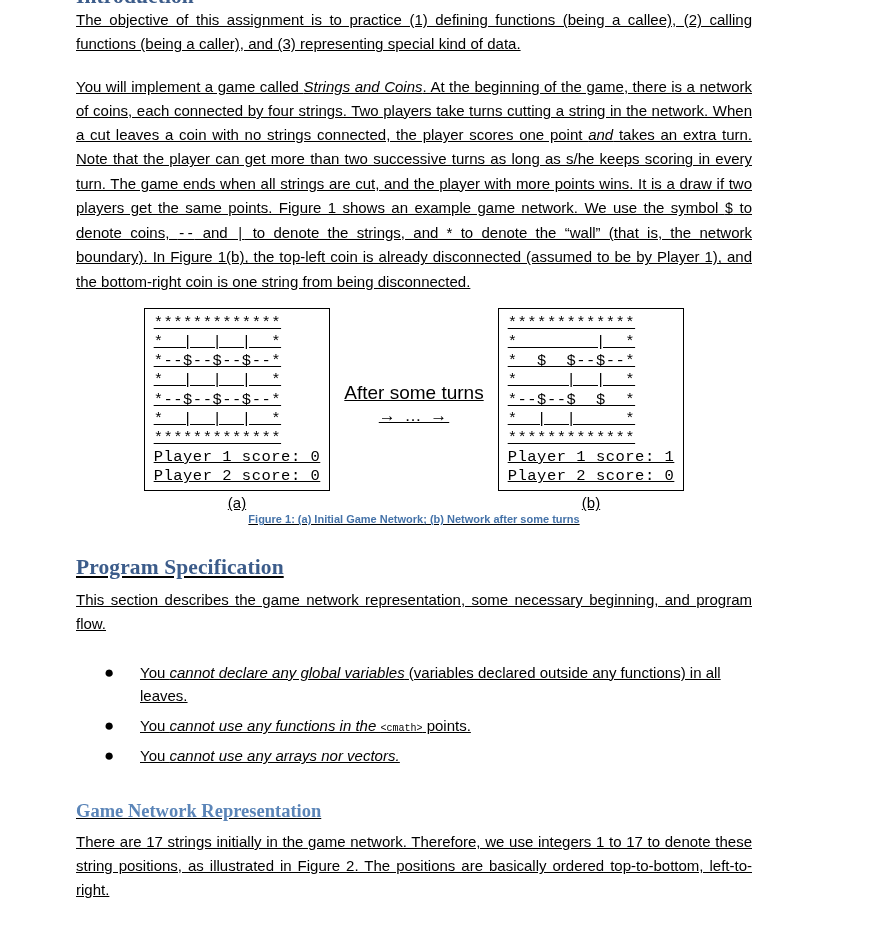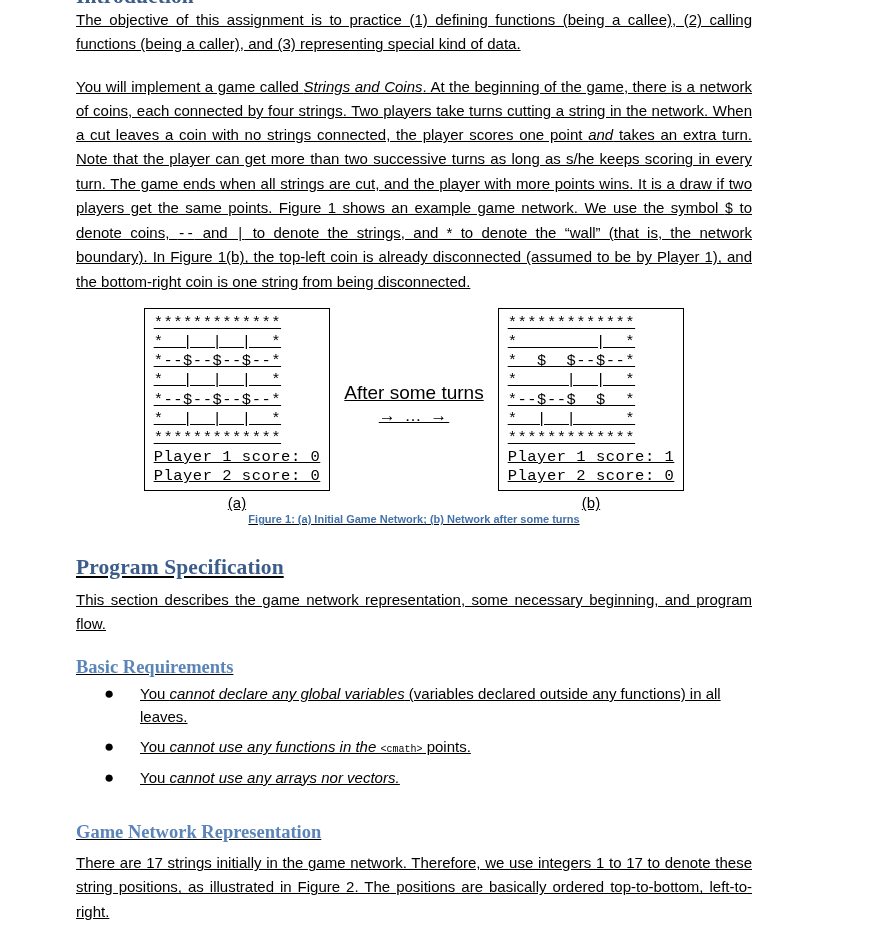--- a/index.html
+++ b/index.html
@@ -196,21 +196,20 @@
   <div class="sp-30"></div>
 
   <h2 class="h1">Program Specification</h2>
 
   <div class="sp-8"></div>
 
   <p class="body">This section describes the game network representation, some necessary beginning, and program flow.</p>
 
   <div class="sp-20"></div>
 
-  <h3 class="h2">Basic Requirements</h3>
 
   <ul class="reqs">
     <li><span class="bullet">●</span><span>You </span><span class="uil">cannot declare any global variables</span><span> (variables declared outside any functions) in all leaves.</span></li>
 
     <li><span class="bullet">●</span><span>You </span><span class="uil">cannot use any functions in the </span><span class="uil-mono">&lt;cmath&gt;</span><span> points.</span></li>
 
     <li><span class="bullet">●</span><span>You </span><span class="uil">cannot use any arrays nor vectors.</span><span></span></li>
   </ul>
 
   <div class="sp-26"></div>

